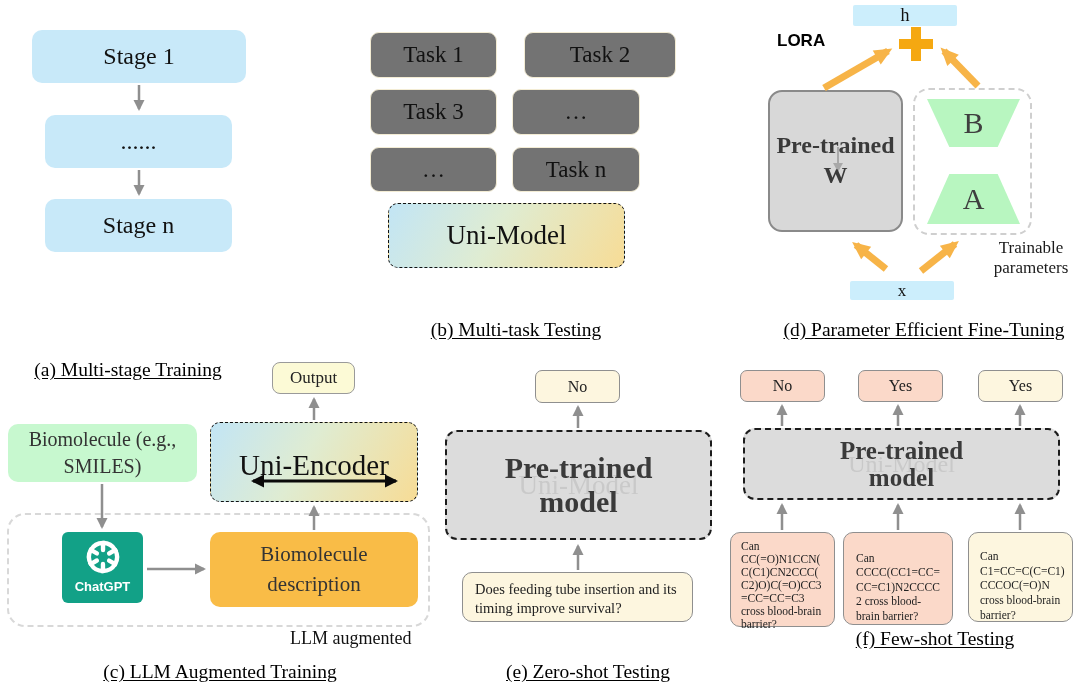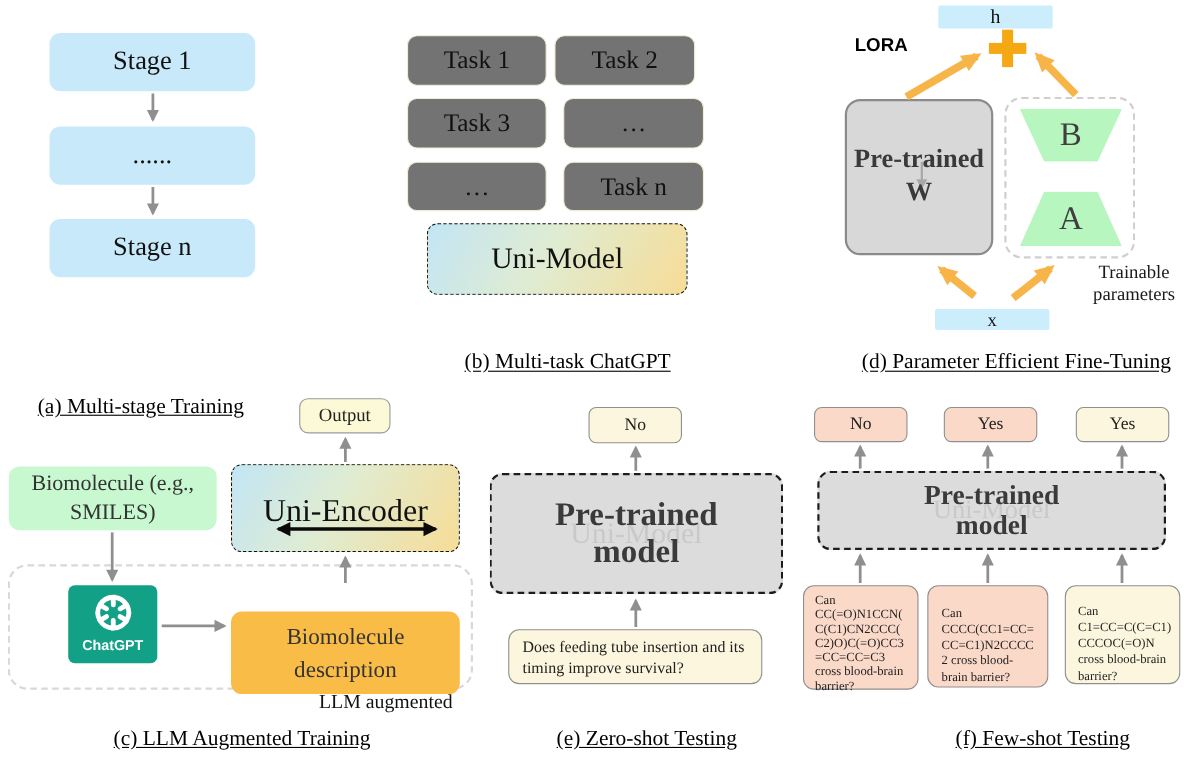--- a/index.html
+++ b/index.html
@@ -25,21 +25,21 @@
     border:1.6px dashed #111;border-radius:10px;color:#111;
   }
   
   .caption{
     position:absolute;transform:translateX(-50%);white-space:nowrap;
     font-size:19.5px;color:#000;text-decoration:underline;text-underline-offset:2px;
   }
   
   .green-box{background:#c7f8cf;border-radius:10px;font-size:20px;color:#333;line-height:1.35;}
   .output-box{background:#fcfad6;border:1.5px solid #9a9a9a;border-radius:8px;font-size:17px;color:#222;}
-  .orange-box{background:#f9bc47;border-radius:10px;font-size:21px;color:#343434;line-height:1.4;margin-top:24px;}
+  .orange-box{background:#f9bc47;border-radius:10px;font-size:21px;color:#343434;line-height:1.4;}
   .dashed-wrap{border:2px dashed #d8d8d8;border-radius:18px;background:transparent;}
   .chatgpt-box{background:#12a187;border-radius:6px;flex-direction:column;justify-content:flex-start;padding-top:4px;}
   .chatgpt-label{font-family:"Liberation Sans",sans-serif;font-weight:bold;font-size:13px;color:#ffffff;margin-top:1px;}
   .note-text{position:absolute;font-size:18px;color:#111;}
   
   .lora-label{position:absolute;font-family:"Liberation Sans",sans-serif;font-weight:bold;font-size:17px;color:#000;}
   .d-gray{background:#d8d8d8;border:2px solid #8a8a8a;border-radius:14px;}
   .d-inner{
     position:absolute;left:13px;width:108px;height:37px;
     background:#dedede;border:2px solid #ececec;border-radius:8px;
@@ -66,53 +66,53 @@
   .answer-box{border:1.4px solid #8f8f8f;border-radius:7px;font-size:16px;color:#222;}
   .pink{background:#fbd9c9;}
   .cream{background:#fdf6df;}
   .question-box{border:1.5px solid #8f8f8f;border-radius:10px;color:#222;
     align-items:flex-start;justify-content:flex-start;text-align:left;}
   .overlay-svg{position:absolute;left:0;top:0;width:1080px;height:695px;pointer-events:none;z-index:4;}
 </style>
 </head>
 <body>
 
-<div class="box blue-box" style="left:45px;top:30px;width:187px;height:53px;">
+<div class="box blue-box" style="left:32px;top:30px;width:214px;height:53px;">
     <span>Stage 1</span>
   </div>
 <div class="box blue-box" style="left:45px;top:115px;width:187px;height:53px;">
     <span>......</span>
   </div>
 <div class="box blue-box" style="left:45px;top:199px;width:187px;height:53px;">
     <span>Stage n</span>
   </div>
 <div class="caption" style="left:128px;top:319px;margin-top:40px;">(a) Multi-stage Training</div>
 
 <div class="box task-box" style="left:370px;top:32px;width:127px;height:46px;">
     <span>Task 1</span>
   </div>
-<div class="box task-box" style="left:504px;top:32px;width:128px;height:46px;">
+<div class="box task-box" style="left:524px;top:32px;width:152px;height:46px;">
     <span>Task 2</span>
   </div>
 <div class="box task-box" style="left:370px;top:89px;width:127px;height:46px;">
     <span>Task 3</span>
   </div>
 <div class="box task-box" style="left:512px;top:89px;width:128px;height:46px;">
     <span>…</span>
   </div>
 <div class="box task-box" style="left:370px;top:147px;width:127px;height:45px;">
     <span>…</span>
   </div>
 <div class="box task-box" style="left:512px;top:147px;width:128px;height:45px;">
     <span>Task n</span>
   </div>
 <div class="box grad-box" style="left:388px;top:203px;width:237px;height:65px;font-size:27px;">
     <span>Uni-Model</span>
   </div>
-<div class="caption" style="left:516px;top:319px;">(b) Multi-task ChatGPT</div>
+<div class="caption" style="left:516px;top:319px;">(b) Multi-task Testing</div>
 
 <div class="box blue-bar" style="left:853px;top:5px;width:104px;height:21px;">
     <span>h</span>
   </div>
 <div class="lora-label" style="left:777px;top:31px;">LORA</div>
 <div class="plus"></div>
 <div class="box d-gray" style="left:768px;top:90px;width:135px;height:142px;">
   <svg class="abs" style="left:62px;top:53px;width:12px;height:28px;z-index:1;" viewBox="0 0 12 28">
     <line x1="6" y1="2" x2="6" y2="19" stroke="#a8a8a8" stroke-width="2"></line>
     <path d="M1,18 L6,27 L11,18 Z" fill="#a8a8a8"></path>
@@ -208,21 +208,21 @@
 2 cross blood-
 brain barrier?</span>
   </div>
 <div class="box question-box cream" style="left:968px;top:532px;width:105px;height:90px;padding:16px 5px 0 11px;font-size:11.5px;line-height:1.28;">
     <span class="prewrap">Can
 C1=CC=C(C=C1)
 CCCOC(=O)N
 cross blood-brain
 barrier?</span>
   </div>
-<div class="caption" style="left:935px;top:661px;margin-left:13px;">(f) Few-shot Testing</div>
+<div class="caption" style="left:935px;top:628px;">(f) Few-shot Testing</div>
 
 <svg class="overlay-svg" viewBox="0 0 1080 695">
   <defs>
     <marker id="mGray" markerUnits="userSpaceOnUse" markerWidth="13" markerHeight="13" viewBox="0 0 13 13" refX="10" refY="6.5" orient="auto-start-reverse">
       <path d="M1,1 L12,6.5 L1,12 Z" fill="#8f8f8f"></path>
     </marker>
     <marker id="mOrange" markerUnits="userSpaceOnUse" markerWidth="22" markerHeight="22" viewBox="0 0 22 22" refX="15" refY="11" orient="auto-start-reverse">
       <path d="M2,3 L20,11 L2,19 Z" fill="#f7b448"></path>
     </marker>
     <marker id="mBlack" markerUnits="userSpaceOnUse" markerWidth="15" markerHeight="15" viewBox="0 0 15 15" refX="12" refY="7.5" orient="auto-start-reverse">

